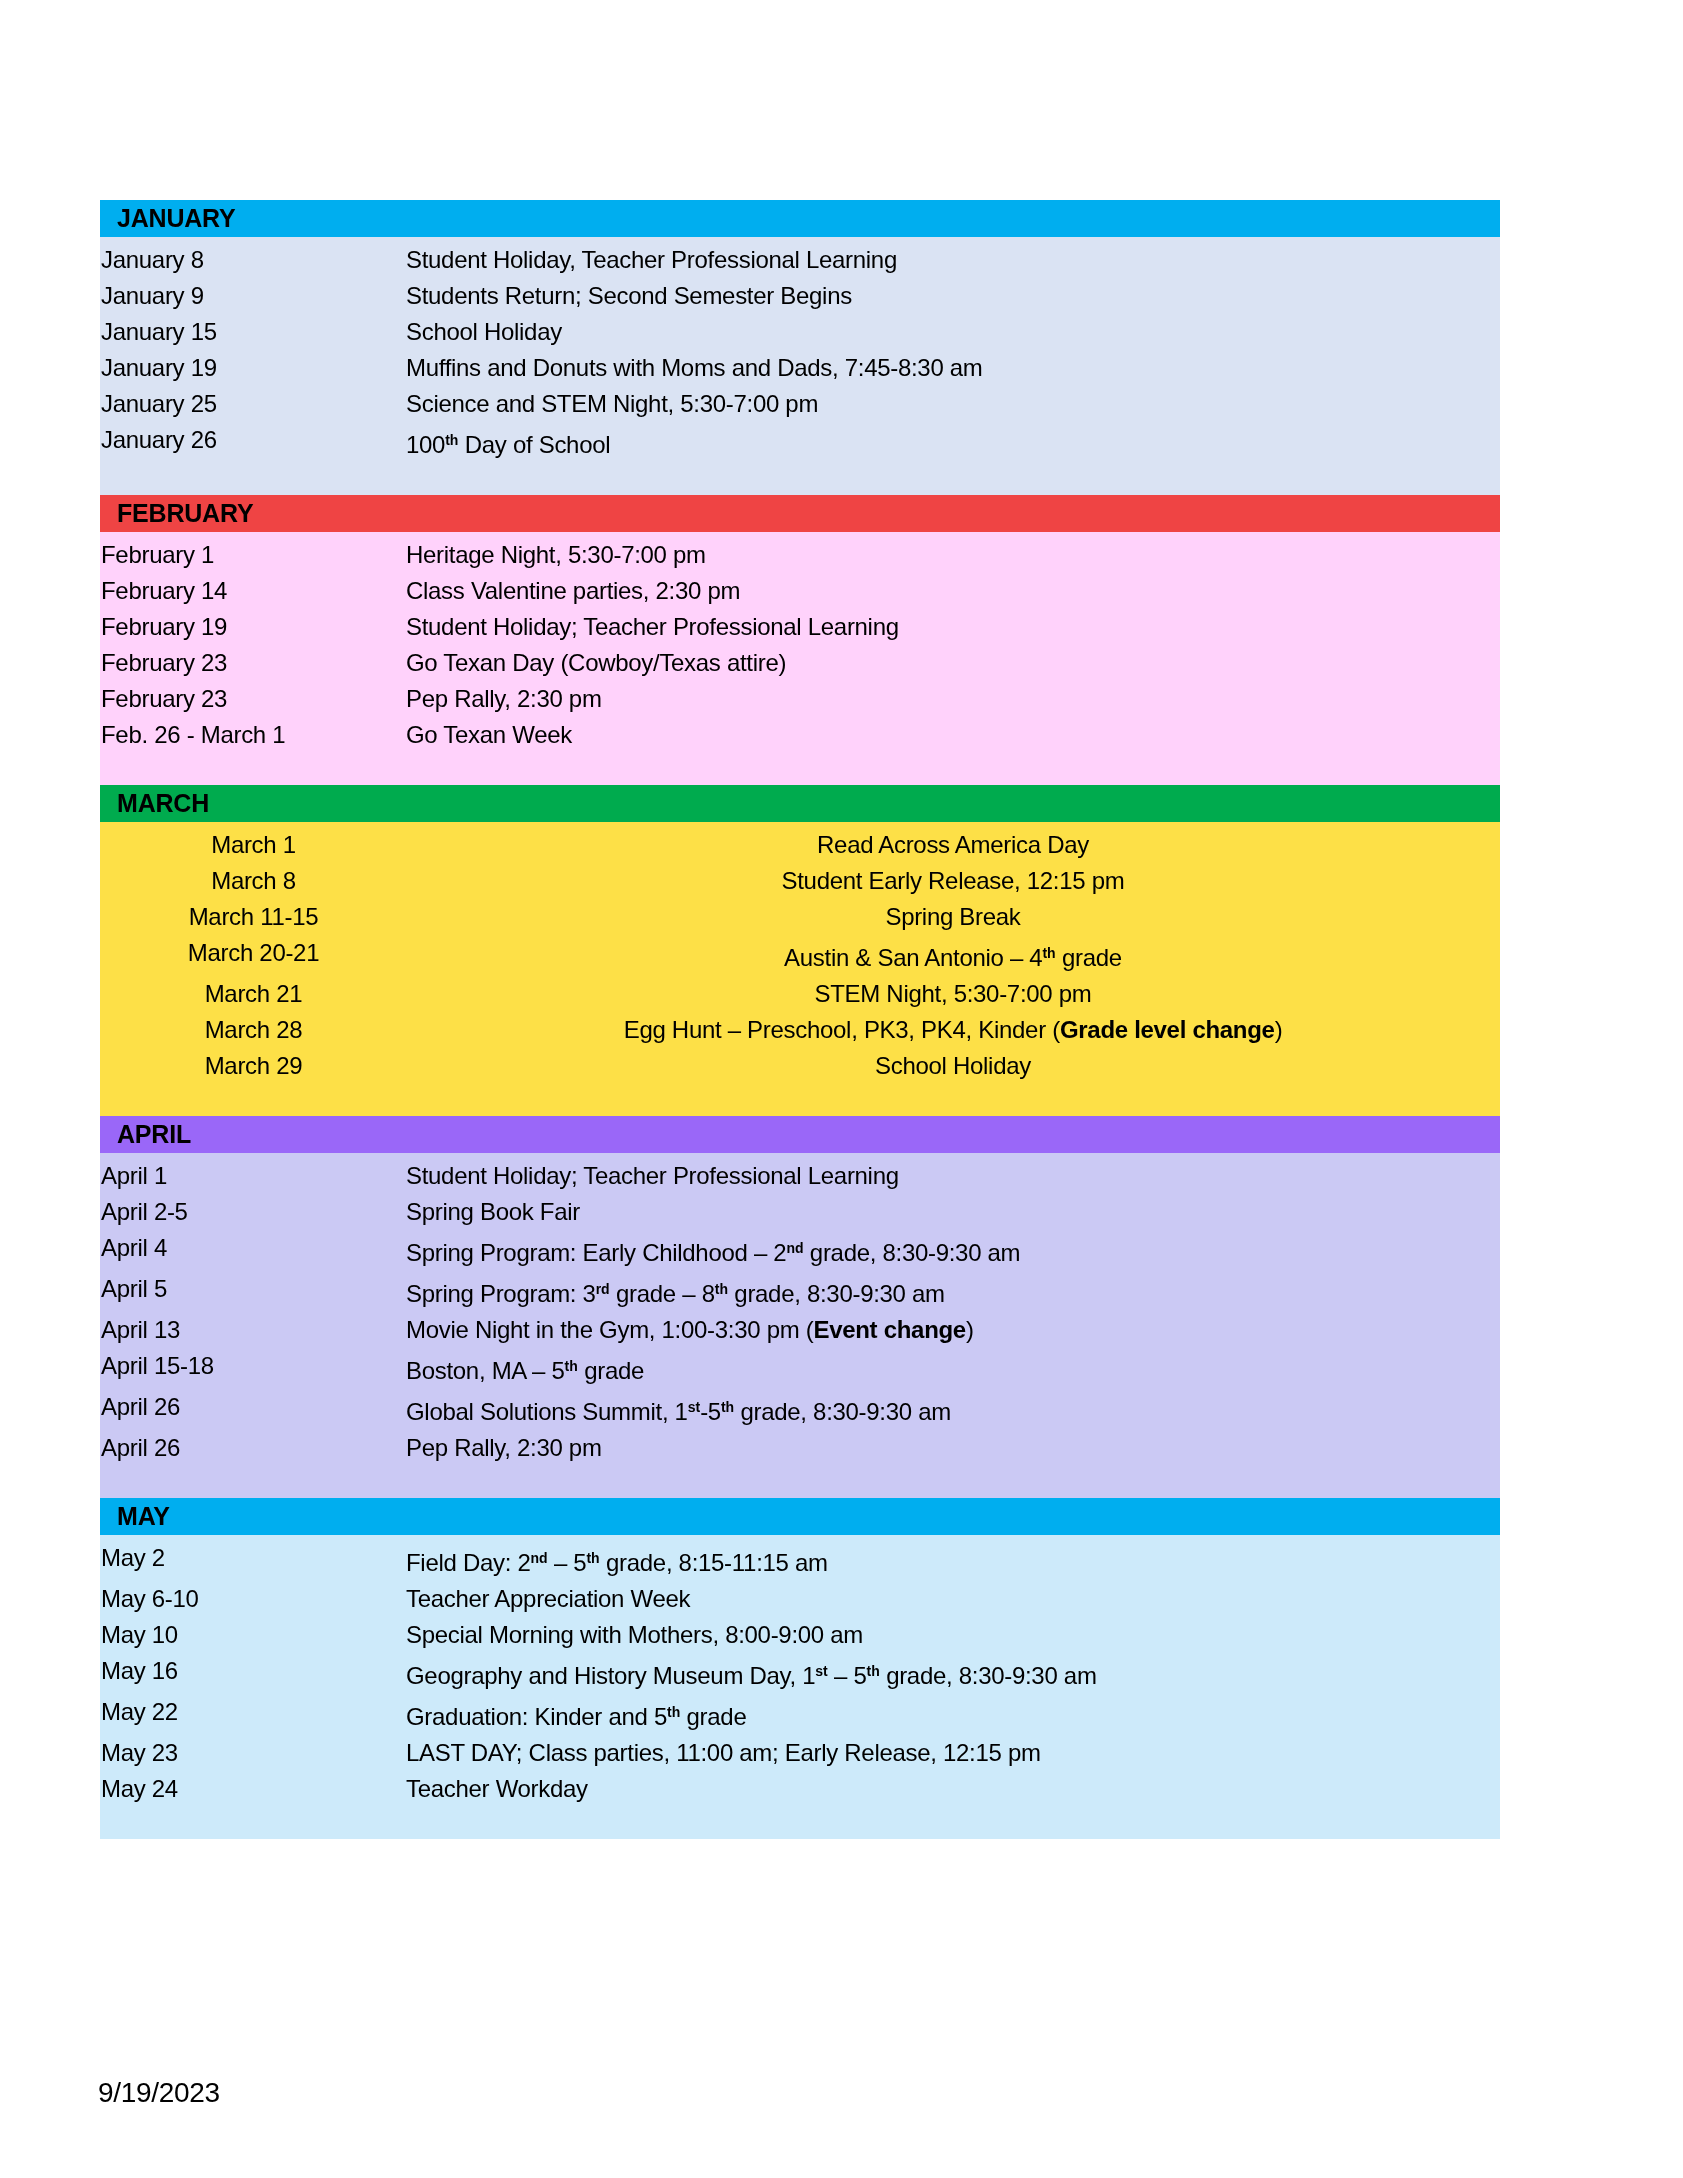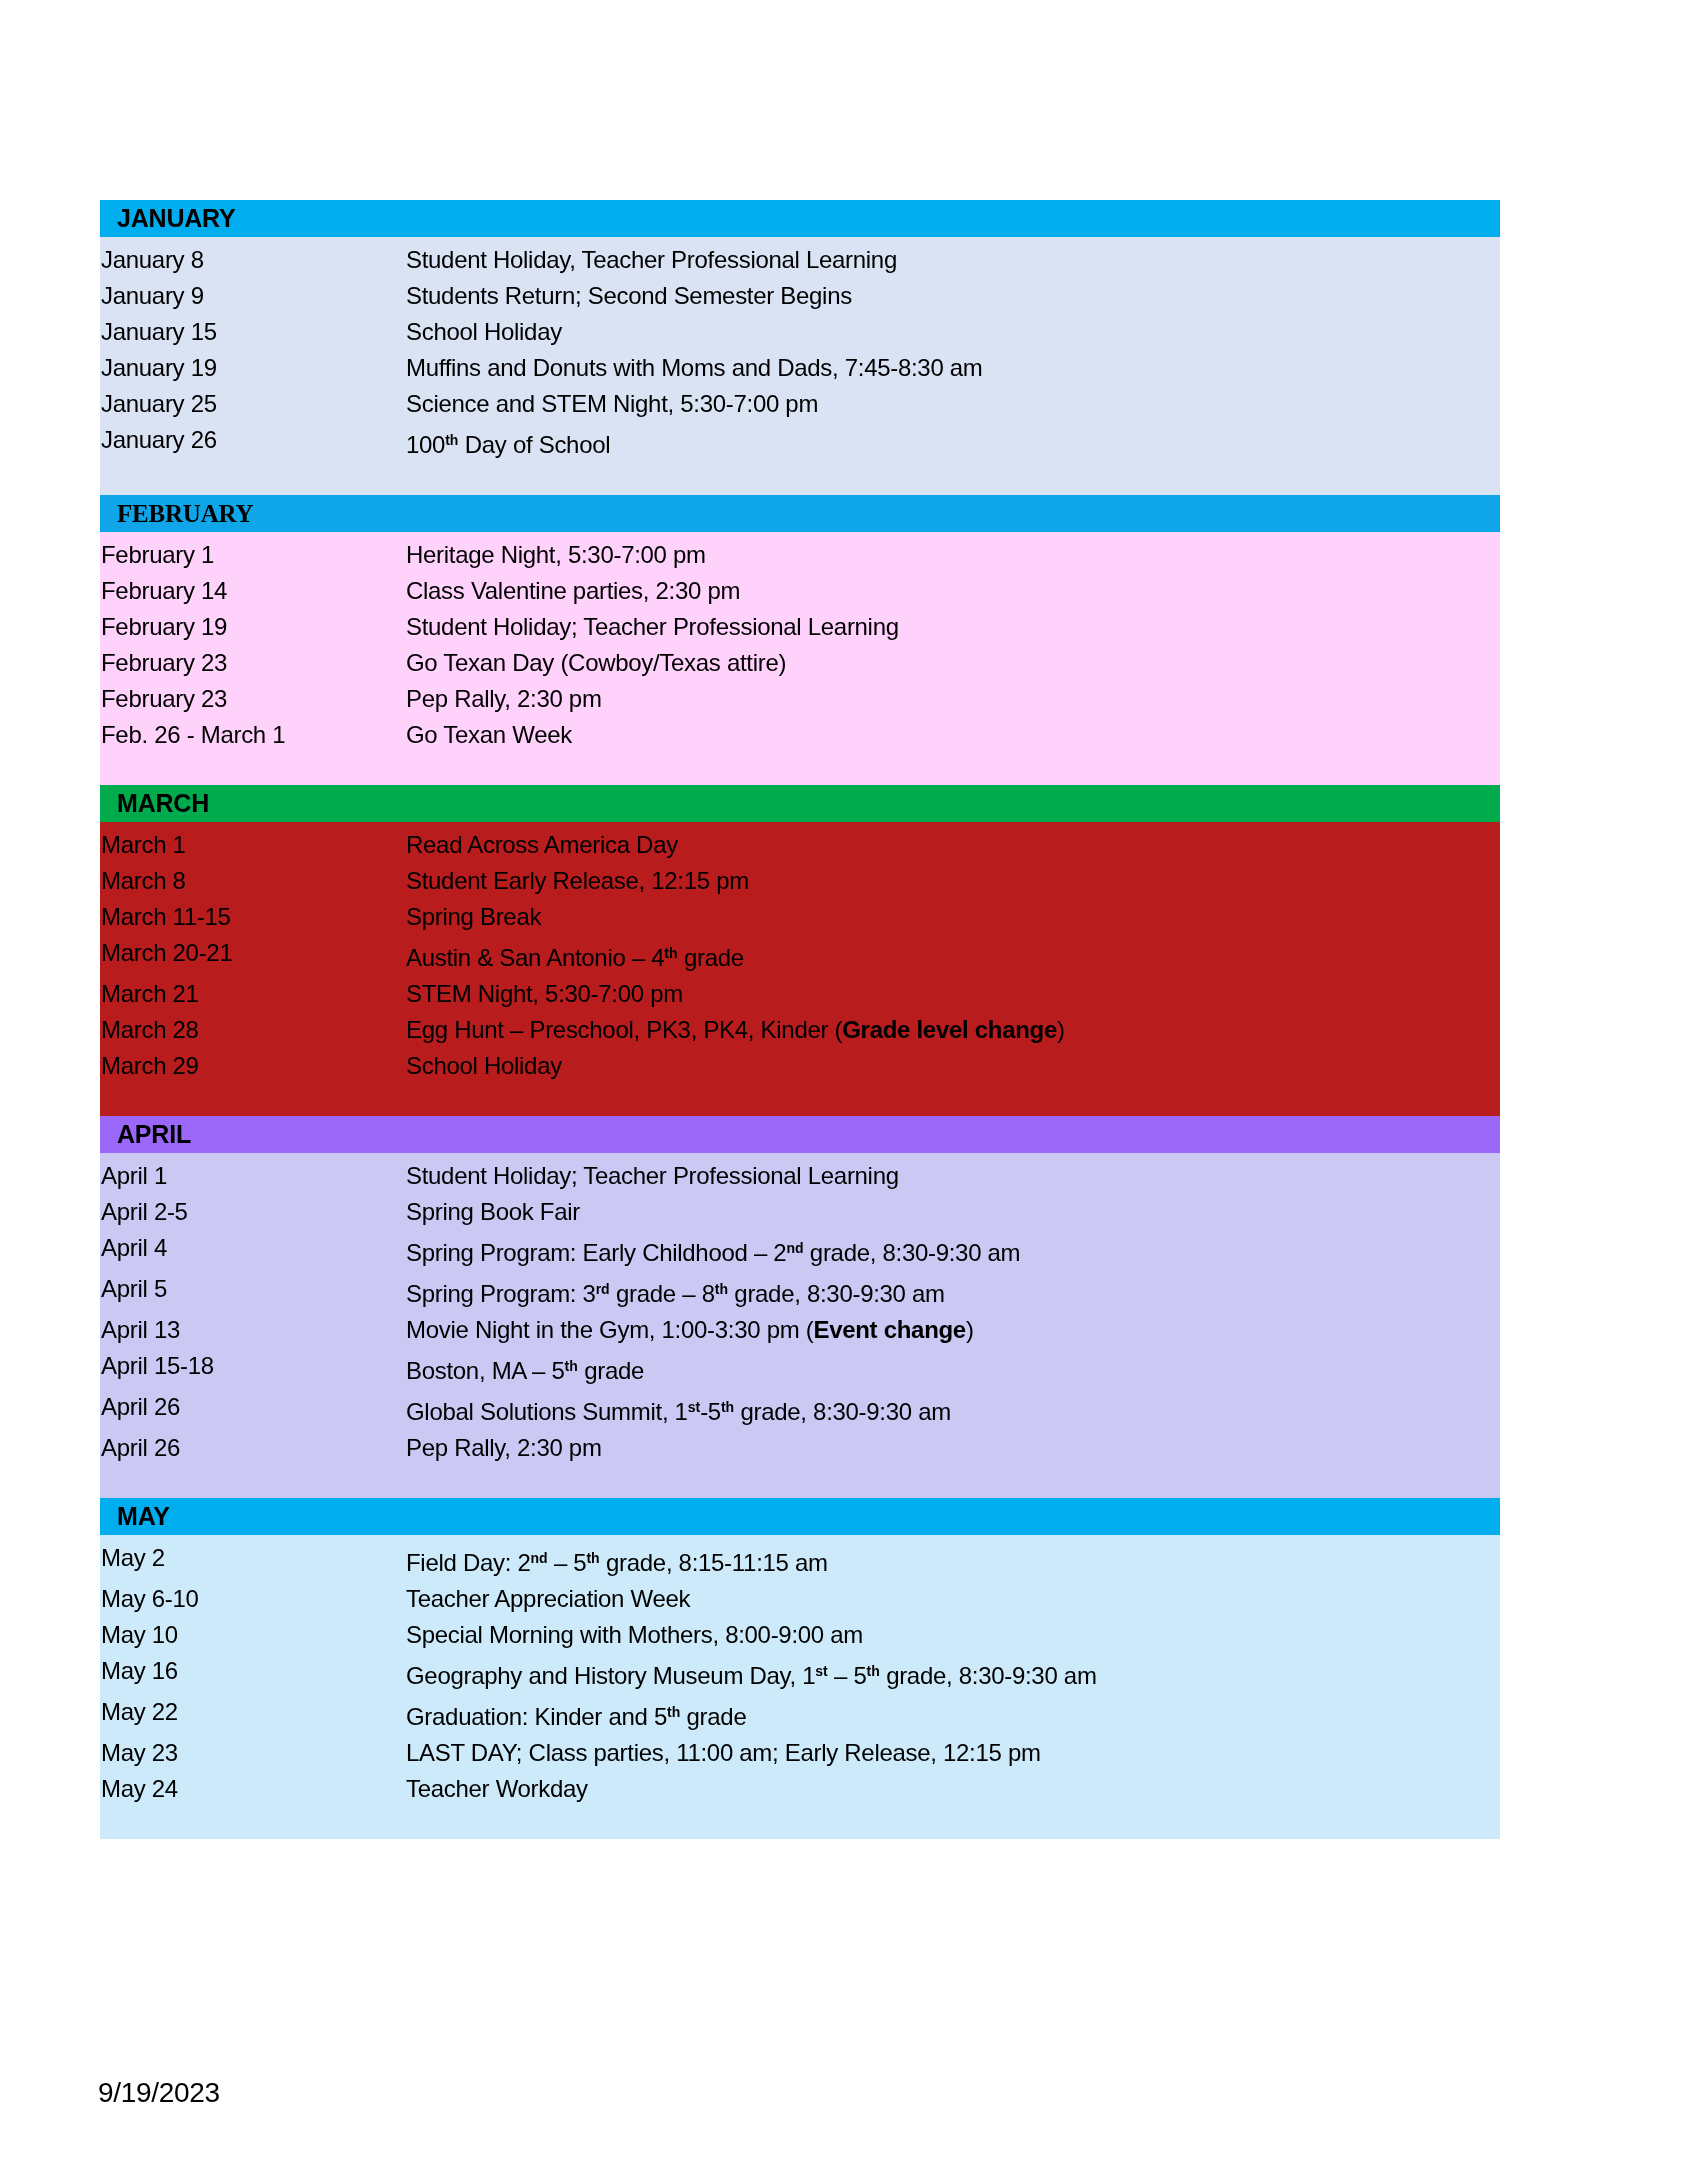--- a/index.html
+++ b/index.html
@@ -110,21 +110,21 @@
   </div>
 
   <div class="event-row">
     <div class="event-date">January 26</div>
     <div class="event-desc"><span>100</span><span class="b sup">th</span><span> Day of School</span></div>
   </div>
 </div>
   </section>
 
   <section class="month-section">
-    <div class="month-header" style="background: #0ea5e9; font-family: Liberation Serif, serif;">
+    <div class="month-header" style="background: #ef4444;">
       <span class="month-name">FEBRUARY</span>
     </div>
     <div class="month-body" style="background: rgb(255, 210, 251);">
   <div class="event-row">
     <div class="event-date">February 1</div>
     <div class="event-desc"><span>Heritage Night, 5:30-7:00 pm</span></div>
   </div>
 
   <div class="event-row">
     <div class="event-date">February 14</div>
@@ -150,21 +150,21 @@
     <div class="event-date">Feb. 26 - March 1</div>
     <div class="event-desc"><span>Go Texan Week</span></div>
   </div>
 </div>
   </section>
 
   <section class="month-section">
     <div class="month-header" style="background: rgb(0, 171, 78);">
       <span class="month-name">MARCH</span>
     </div>
-    <div class="month-body" style="background: #b91c1c;">
+    <div class="month-body" style="background: #fde047; text-align: center;">
   <div class="event-row">
     <div class="event-date">March 1</div>
     <div class="event-desc"><span>Read Across America Day</span></div>
   </div>
 
   <div class="event-row">
     <div class="event-date">March 8</div>
     <div class="event-desc"><span>Student Early Release, 12:15 pm</span></div>
   </div>
 

